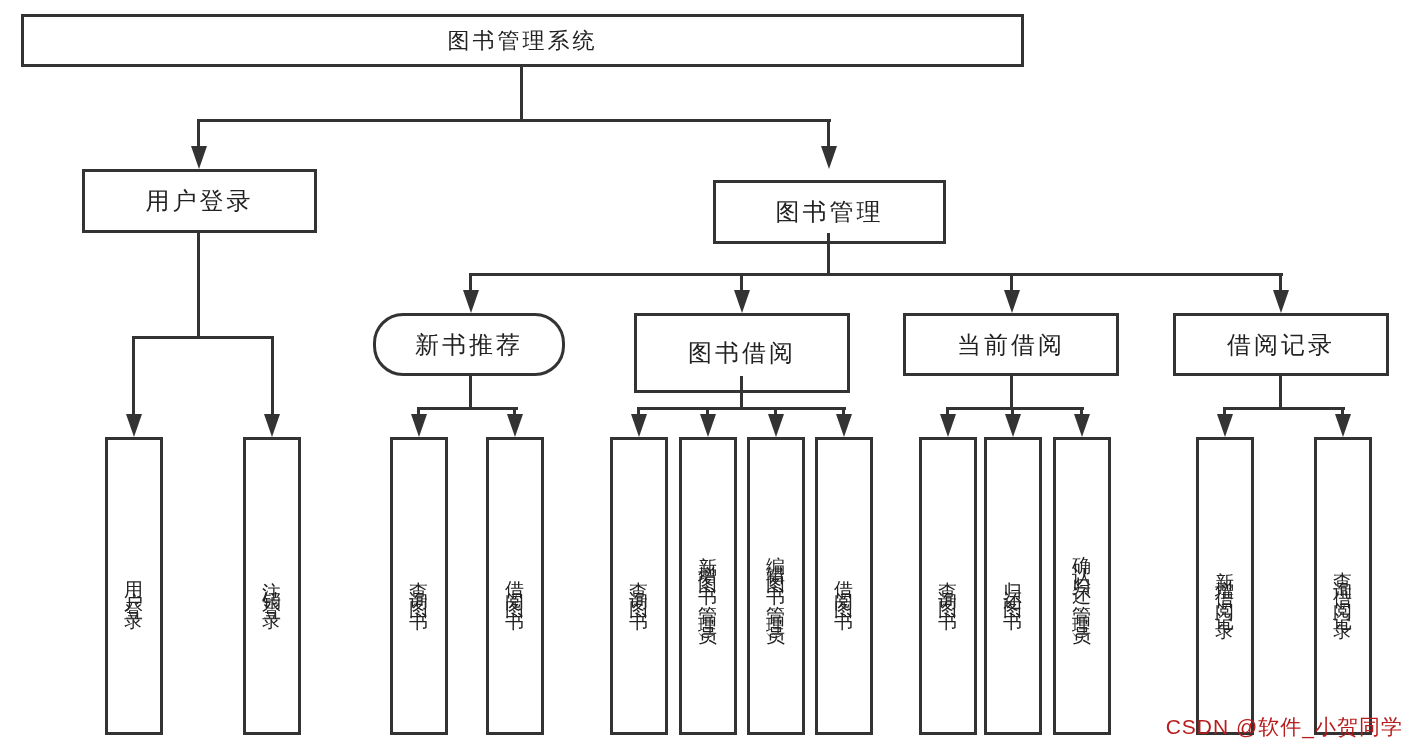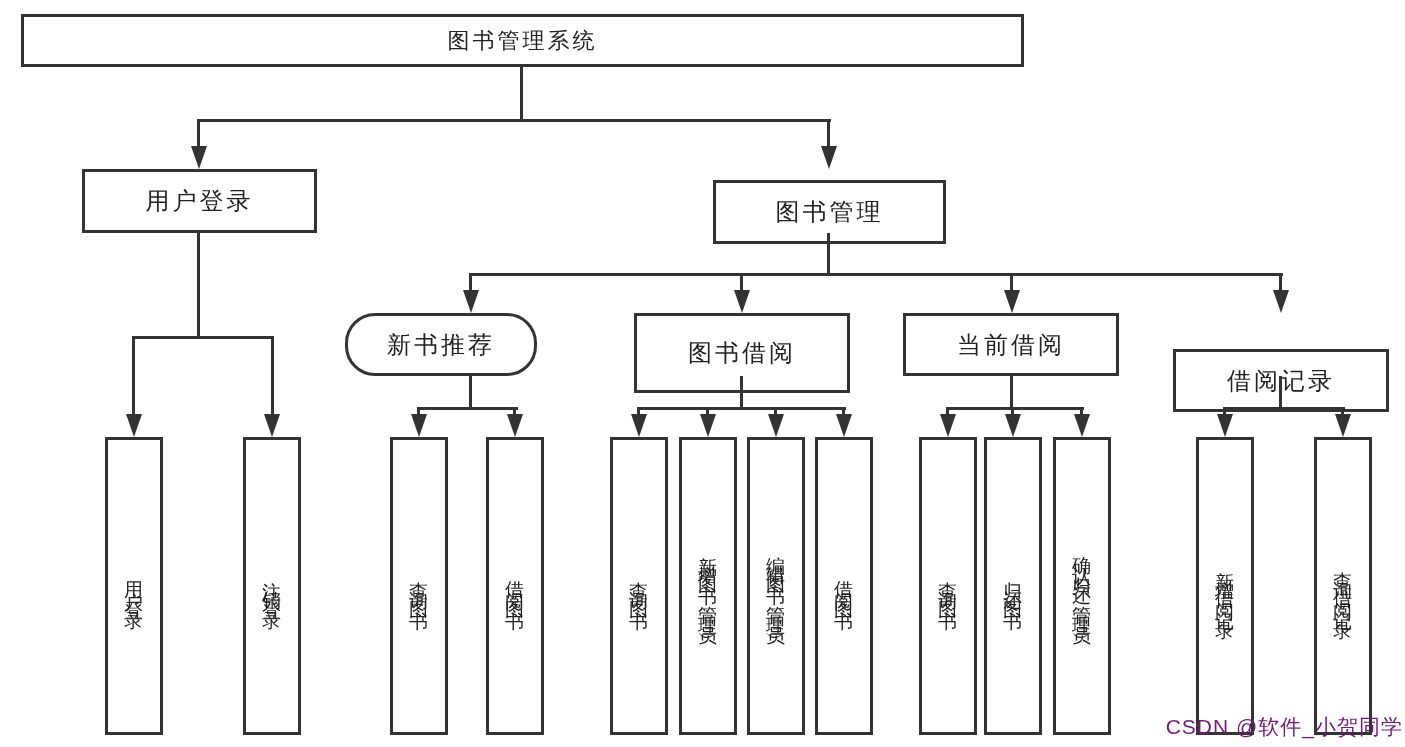--- a/index.html
+++ b/index.html
@@ -23,37 +23,37 @@
     font-size:19px; letter-spacing:10px; line-height:1;
   }
   .line { position:absolute; background:#333333; }
   .arrow {
     position:absolute; width:0; height:0;
     border-left:8px solid transparent; border-right:8px solid transparent;
     border-top:23px solid #333333;
   }
   .watermark {
     position:absolute; top:713px; right:2px;
-    font-size:21px; color:#701a75; letter-spacing:1px; z-index:5;
+    font-size:21px; color:#b91c1c; letter-spacing:1px; z-index:5;
   }
 </style>
 </head>
 <body>
 
 <div class="canvas">
 
   <div class="box h root-box" style="left:21px;top:14px;width:1003px;height:53px;text-align:right;">图书管理系统</div>
 
   <div class="box h lvl" style="left:82px;top:169px;width:235px;height:64px;">用户登录</div>
   <div class="box h lvl" style="left:713px;top:180px;width:233px;height:64px;">图书管理</div>
 
-  <div class="box h lvl" style="left:345px;top:313px;width:192px;height:63px;border-radius:30px;">新书推荐</div>
+  <div class="box h lvl" style="left:373px;top:313px;width:192px;height:63px;border-radius:30px;">新书推荐</div>
   <div class="box h lvl" style="left:634px;top:313px;width:216px;height:80px;">图书借阅</div>
   <div class="box h lvl" style="left:903px;top:313px;width:216px;height:63px;">当前借阅</div>
-  <div class="box h lvl" style="left:1173px;top:313px;width:216px;height:63px;margin-top:36px;">借阅记录</div>
+  <div class="box h lvl" style="left:1173px;top:313px;width:216px;height:63px;">借阅记录</div>
 
   <div class="box v" style="left:105px;top:437px;width:58px;height:298px;">用户登录</div>
   <div class="box v" style="left:243px;top:437px;width:58px;height:298px;">注销登录</div>
 
   <div class="box v" style="left:390px;top:437px;width:58px;height:298px;">查询图书</div>
   <div class="box v" style="left:486px;top:437px;width:58px;height:298px;">借阅图书</div>
 
   <div class="box v" style="left:610px;top:437px;width:58px;height:298px;">查询图书</div>
   <div class="box v" style="left:679px;top:437px;width:58px;height:298px;">新增图书（管理员）</div>
   <div class="box v" style="left:747px;top:437px;width:58px;height:298px;">编辑图书（管理员）</div>

